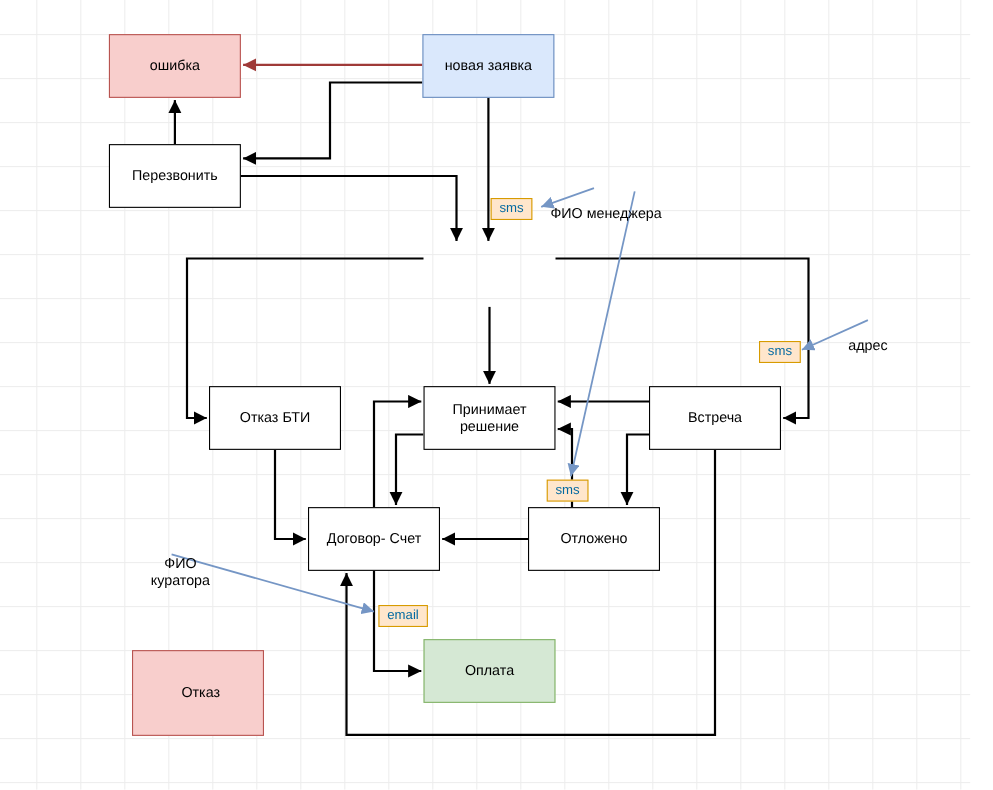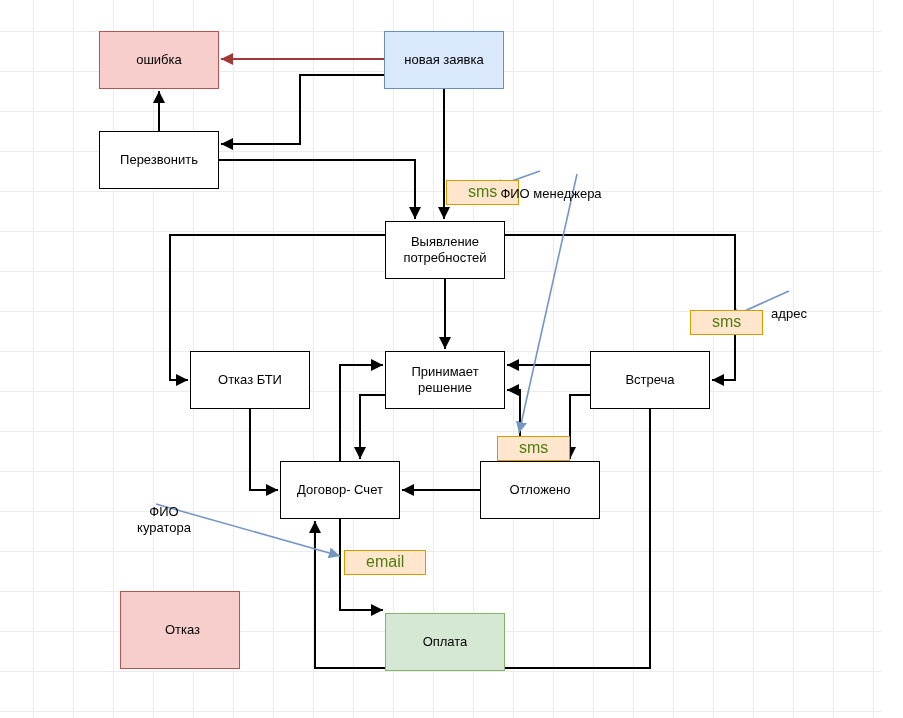--- a/index.html
+++ b/index.html
@@ -31,29 +31,29 @@
     width:120px; height:58px;
     display:flex; align-items:center; justify-content:center;
     text-align:center;
     font-size:13px; line-height:1.25; color:#000;
     border:1.5px solid var(--node-white-stroke,#000);
     background:var(--node-white-fill,#fff);
     padding:2px 8px;
   }
   .node-blue  { background:var(--node-blue-fill,#dae8fc);  border-color:var(--node-blue-stroke,#6c8ebf); }
   .node-red   { background:var(--node-red-fill,#f8cecc);   border-color:var(--node-red-stroke,#b85450); }
-  .node-green { background:var(--node-green-fill,#d5e8d4); border-color:var(--node-green-stroke,#82b366);margin-top:32px; }
+  .node-green { background:var(--node-green-fill,#d5e8d4); border-color:var(--node-green-stroke,#82b366); }
   .node-tall  { height:78px;padding-left:13px; }
 
   .badge {
     position:absolute;
     background:var(--badge-fill,#ffe6cc);
     border:1px solid var(--badge-stroke,#d79b00);
-    font-size:16px; line-height:1.3; color:#4d7c0f;
-    padding:1px 21px;
+    font-size:12px; line-height:1.3; color:#0369a1;
+    padding:1px 7px;
     white-space:nowrap;
   }
 
   .note {
     position:absolute;
     font-size:13px; line-height:1.2; color:#000;
     text-align:center;
     white-space:normal;
     margin-top:36px;
   }
@@ -105,23 +105,20 @@
   </div>
 
   <div class="node node-blue" style="left:384px;top:31px">
     <span>новая заявка</span>
   </div>
 
   <div class="node" style="left:99px;top:131px">
     <span>Перезвонить</span>
   </div>
 
-  <div class="node" style="left:385px;top:221px">
-    <span>Выявление потребностей</span>
-  </div>
 
   <div class="node" style="left:190px;top:351px">
     <span>Отказ БТИ</span>
   </div>
 
   <div class="node" style="left:385px;top:351px">
     <span>Принимает решение</span>
   </div>
 
   <div class="node" style="left:590px;top:351px">

